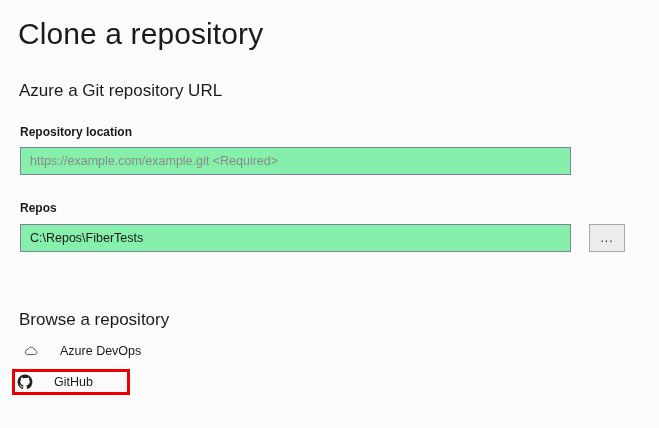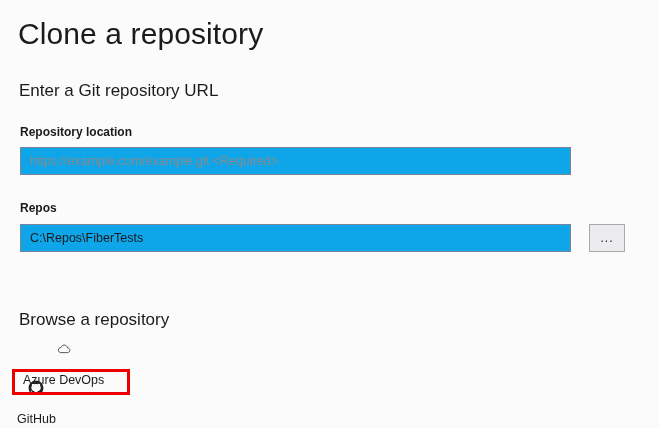--- a/index.html
+++ b/index.html
@@ -62,21 +62,21 @@
   .field-label.path-label { top: 200px; }
 
   
   .text-input {
     position: absolute;
     left: 20px;
     width: 551px;
     height: 28px;
     box-sizing: border-box;
     border: 1px solid #7a8599;
-    background: #0ea5e9;
+    background: #86efac;
     font-family: "Liberation Sans", sans-serif;
     font-size: 12.5px;
     color: #1b1b1b;
     padding: 0 9px;
     outline: none;
     border-radius: 0;
   }
   .text-input::placeholder {
     color: #8a8a8a;
     opacity: 1;
@@ -106,28 +106,27 @@
     letter-spacing: 1px;
   }
 
   
   .provider-row {
     position: absolute;
     left: 20px;
     height: 22px;
     display: flex;
     align-items: center;
-    gap: 15px;
+    gap: 21px;
     cursor: pointer;
     padding: 1px 4px 1px 3px;
     box-sizing: border-box;
-    flex-direction: column;
   }
   .provider-row.azure-row { top: 340px; }
-  .provider-row.github-row { top: 371px; left: 14px; margin-top: 8px; }
+  .provider-row.github-row { top: 371px; left: 14px; }
 
   .provider-icon {
     width: 16px;
     height: 16px;
     display: inline-flex;
     align-items: center;
     justify-content: center;
     flex: 0 0 16px;
   }
   .provider-label {
@@ -149,21 +148,21 @@
     pointer-events: none;
   }
 </style>
 </head>
 <body>
 
 <div class="page">
 
   <div class="page-title">Clone a repository</div>
 
-  <div class="section-heading url-section">Enter a Git repository URL</div>
+  <div class="section-heading url-section">Azure a Git repository URL</div>
 
   <div class="field-label repo-location-label">Repository location</div>
 
   <input class="text-input repo-location-input" type="text" placeholder="https://example.com/example.git &lt;Required&gt;" style="">
 
   <div class="field-label path-label">Repos</div>
 
   <input class="text-input path-input" type="text" placeholder="" value="C:\Repos\FiberTests" style="">
 
   <button class="browse-button">

